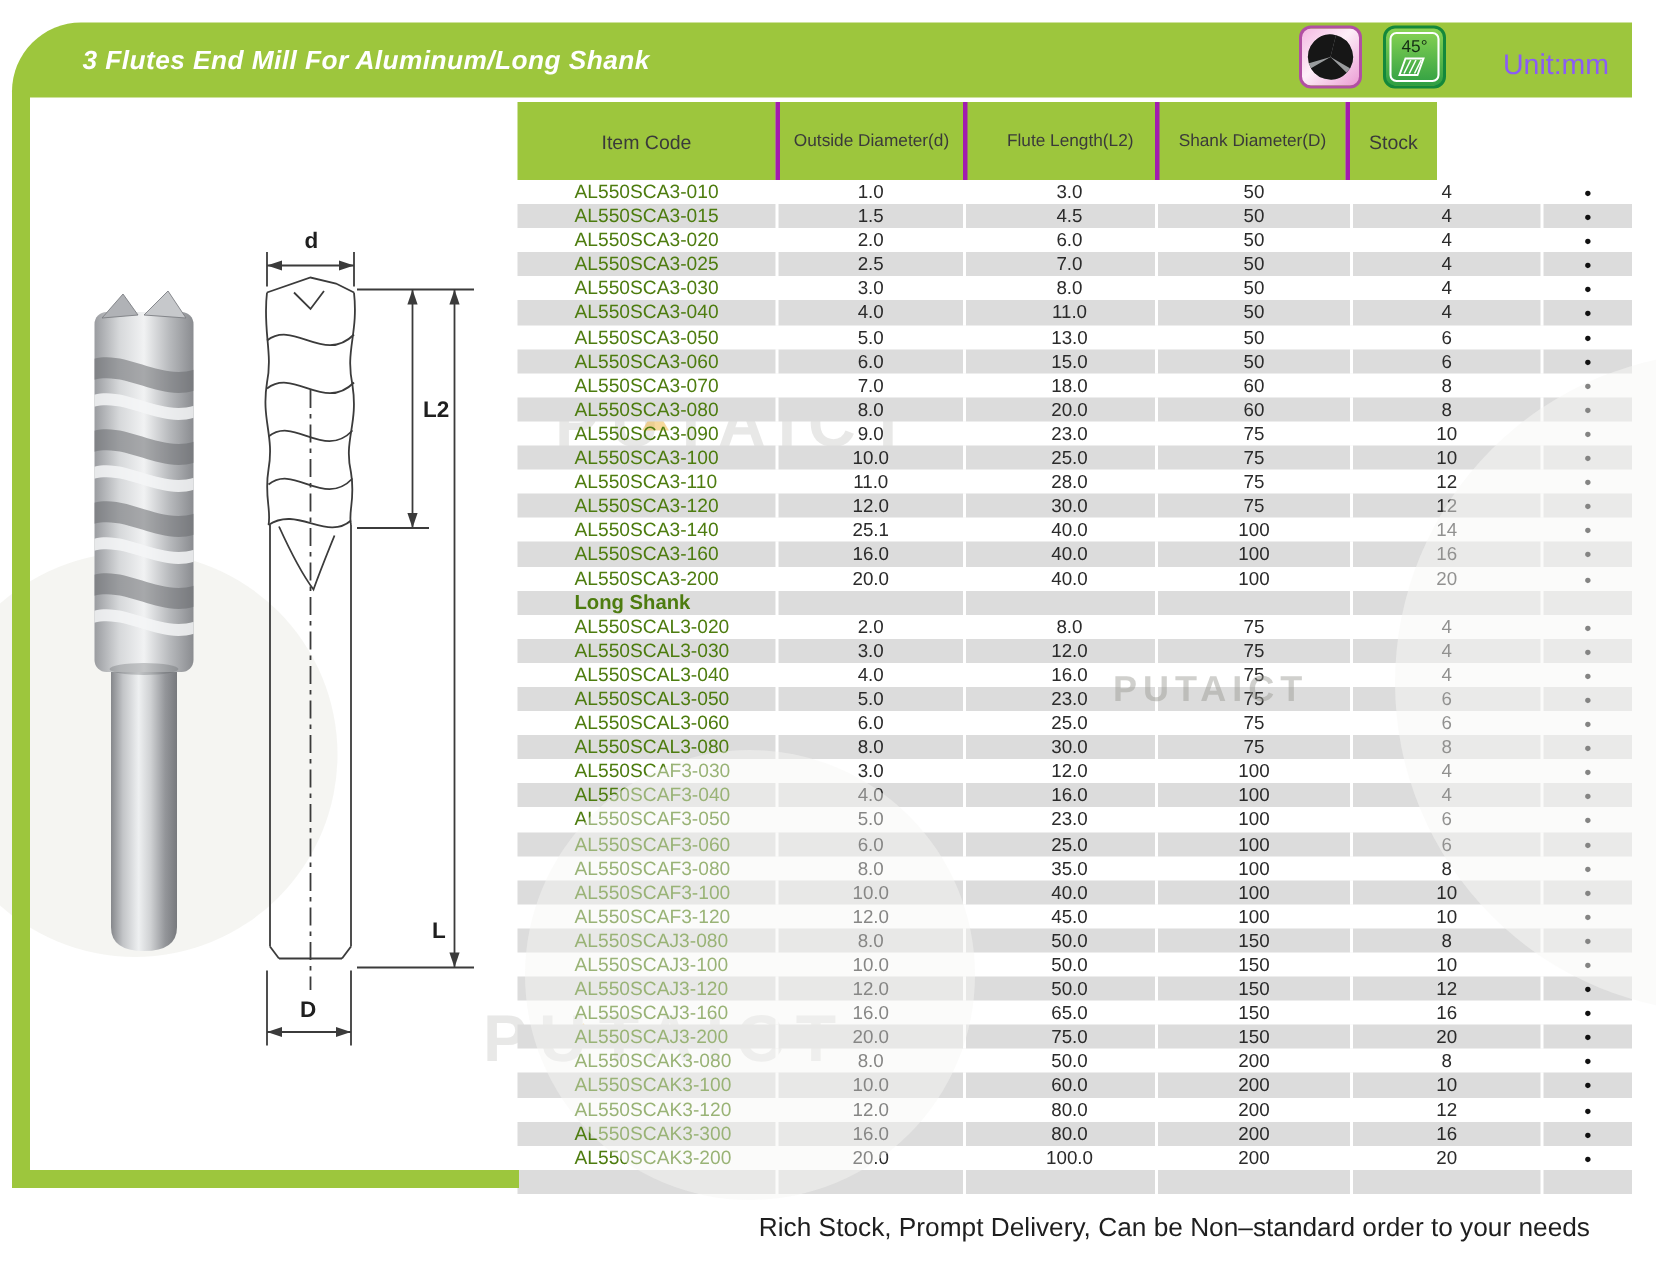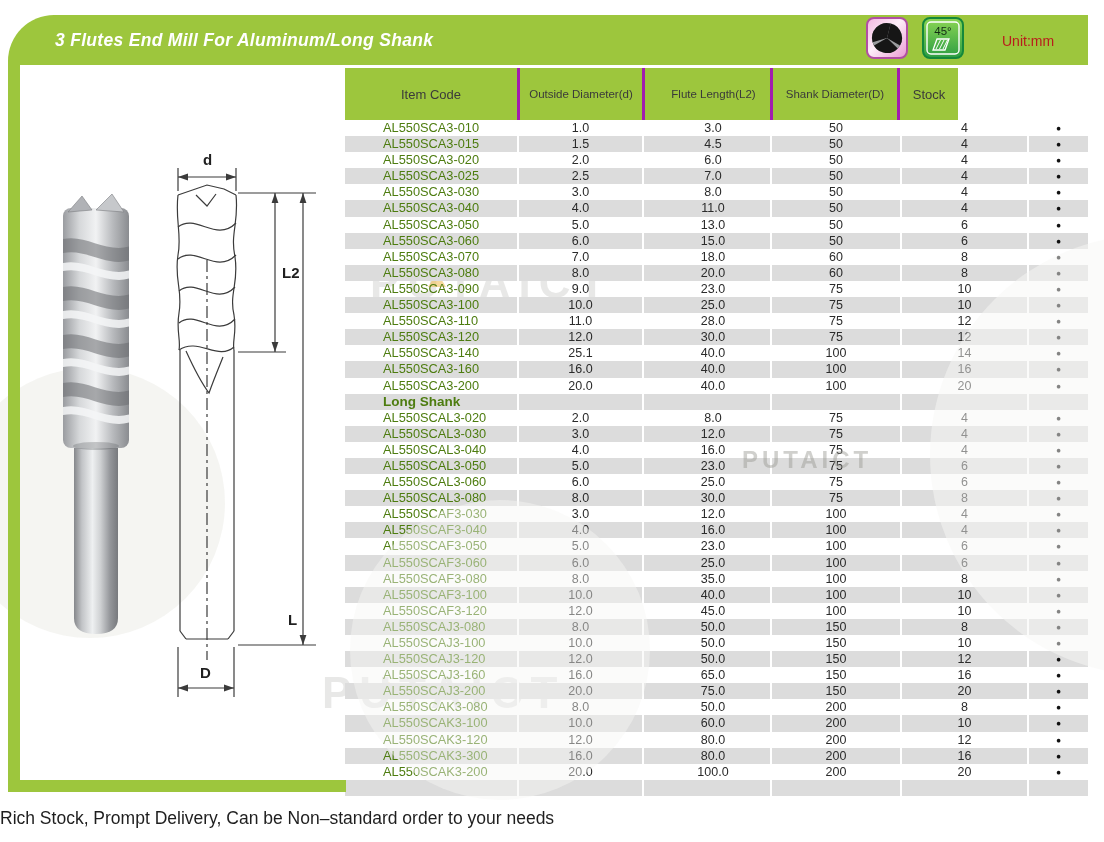--- a/index.html
+++ b/index.html
@@ -19,21 +19,21 @@
           border-bottom:15px solid rgba(240,180,60,.5);z-index:0;}
   .tri1{left:428px;top:272px;}
   .tri2{left:380px;top:682px;}
 
   
   .topbar{position:absolute;left:8px;top:15px;width:1080px;height:50px;background:#9DC63D;
           border-top-left-radius:46px;z-index:4;display:flex;align-items:center;}
   .left-strip{position:absolute;left:8px;top:60px;width:12px;height:732px;background:#9DC63D;z-index:4;}
   .bottom-strip{position:absolute;left:8px;top:780px;width:338px;height:12px;background:#9DC63D;z-index:4;}
   .page-title{margin-left:47px;font-size:17.5px;font-weight:bold;font-style:italic;color:#fff;letter-spacing:.3px;}
-  .unit-label{position:absolute;left:1002px;top:33px;color:#b91c1c;font-size:14px;z-index:5;}
+  .unit-label{position:absolute;left:1002px;top:33px;color:#8b5cf6;font-size:19px;z-index:5;}
 
   
   .badge{position:absolute;top:17px;width:42px;height:42px;border-radius:8px;box-sizing:border-box;z-index:5;}
   .badge-pink{left:866px;border:2px solid #B14FA3;
               background:linear-gradient(135deg,#f4b9e2 0%,#fdeef8 45%,#eb9cd4 100%);}
   .badge-green{left:922px;border:2px solid #14883B;
                background:linear-gradient(180deg,#8AD453 0%,#2F9F43 100%);position:absolute;}
   .badge svg{display:block;width:100%;height:100%;}
 
   
@@ -55,21 +55,21 @@
   .cell{box-sizing:border-box;font-size:12.5px;line-height:16.1px;color:#2b2b2b;text-align:center;
         overflow:hidden;white-space:nowrap;}
   .cell + .cell{border-left:2px solid #fff;}
   .c0{width:172px;}
   .cell.c0{text-align:left;padding-left:38px;font-size:12.8px;color:#4d7c0f;}
   .c1{width:125px;} .c2{width:128px;padding-left:12px;} .c3{width:130px;} .c4{width:127px;} .c5{width:61px;}
   .trow.section .c0{font-weight:bold;font-size:13.5px;}
   .cell.stock{font-size:8.5px;color:#111;}
 
   
-  .slogan{position:absolute;left:0;top:808px;width:1060px;text-align:left;font-size:17.5px;
+  .slogan{position:absolute;left:0;top:808px;width:1060px;text-align:right;font-size:17.5px;
           color:#1e1e1e;z-index:4;}
 </style>
 </head>
 <body>
 
 <div class="page">
 
   <div class="wm-circle circle1"></div>
   <div class="wm-text wm1">PUTAICT</div>
   <div class="wm-tri tri1"></div>

